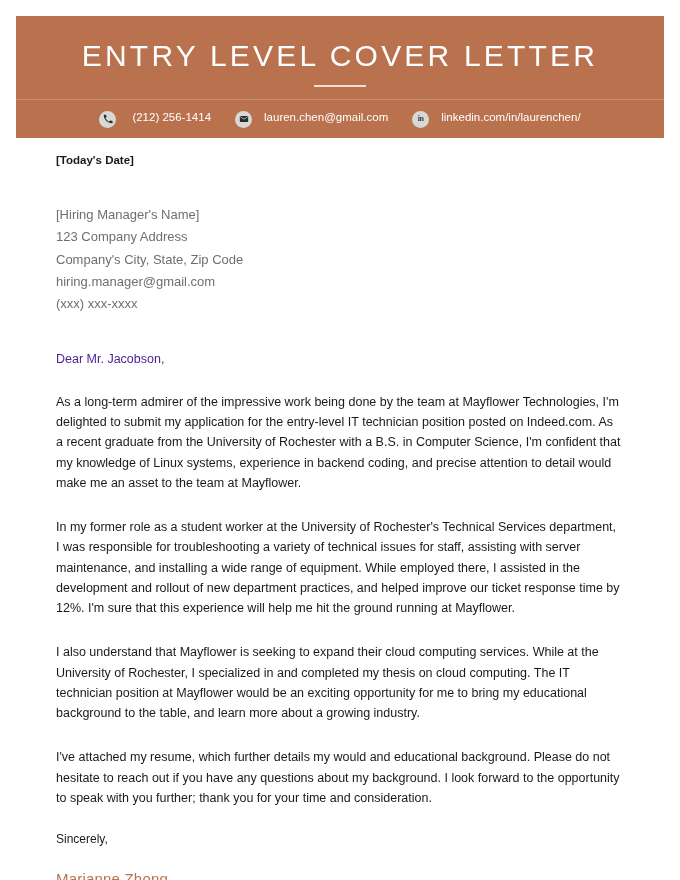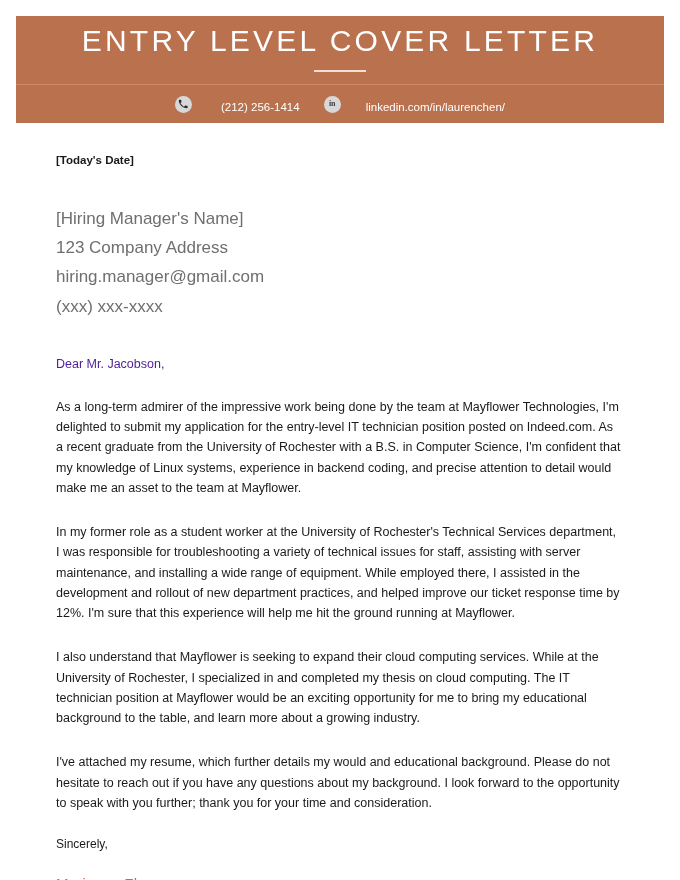--- a/index.html
+++ b/index.html
@@ -22,21 +22,21 @@
   }
 
   
   .header {
     position: absolute;
     left: 16px;
     top: 16px;
     width: 648px;
     background: #b9714e;
     box-sizing: border-box;
-    padding-top: 8px;
+    padding-top: 23px;
   }
 
   .header-title {
     text-align: center;
     color: #ffffff;
     font-size: 30px;
     font-weight: 400;
     letter-spacing: 3.2px;
     line-height: 1.1;
     white-space: nowrap;
@@ -59,23 +59,22 @@
 
   .contact-row {
     display: flex;
     align-items: center;
     justify-content: center;
     height: 38px;
   }
 
   .contact-item {
     display: flex;
-    align-items: flex-end;
+    align-items: flex-start;
     white-space: nowrap;
-    gap: 13px;
   }
 
   .contact-item + .contact-item {
     margin-left: 24px;
   }
 
   .contact-icon {
     width: 17px;
     height: 17px;
     border-radius: 50%;
@@ -117,21 +116,21 @@
   }
 
   .date-line {
     font-size: 11.5px;
     color: #1a1a1a;
     font-weight: bold;
     margin-bottom: 38px;
   }
 
   .recipient {
-    font-size: 17px;
+    font-size: 13px;
     color: #6f6f6f;
     line-height: 1.72;
     margin-bottom: 36px;
   }
 
   .recipient div { white-space: nowrap; }
 
   .salutation {
     font-size: 12.5px;
     color: #4c1d95;
@@ -177,38 +176,48 @@
 
       <div class="contact-item phone">
         <span class="contact-icon">
           <svg width="10" height="10" viewBox="0 0 24 24" aria-hidden="true">
             <path fill="#2b2b2b" d="M6.6 10.8c1.7 3.3 4.3 5.9 7.6 7.6l2.5-2.5c.3-.3.8-.4 1.2-.3 1.3.4 2.6.7 4 .7.6 0 1.1.5 1.1 1.1V21c0 .6-.5 1.1-1.1 1.1C10.6 22.1 1.9 13.4 1.9 2.6c0-.6.5-1.1 1.1-1.1h3.6c.6 0 1.1.5 1.1 1.1 0 1.4.2 2.7.7 4 .1.4 0 .9-.3 1.2l-2.5 2z"></path>
           </svg>
         </span>
         <span class="contact-text">(212) 256-1414</span>
       </div>
 
+      <div class="contact-item">
+        <span class="contact-icon">
+          <svg width="10" height="10" viewBox="0 0 24 24" aria-hidden="true">
+            <rect x="2" y="5" width="20" height="14" rx="1.5" fill="#2b2b2b"></rect>
+            <path d="M3 6.5l9 6 9-6" stroke="#d8d8d8" stroke-width="1.8" fill="none"></path>
+          </svg>
+        </span>
+        <span class="contact-text">lauren.chen@gmail.com</span>
+      </div>
 
       <div class="contact-item">
         <span class="contact-icon">
           <span class="in-text">in</span>
         </span>
         <span class="contact-text">linkedin.com/in/laurenchen/</span>
       </div>
 
     </div>
   </div>
 
   <div class="body-area">
 
     <div class="date-line">[Today's Date]</div>
 
     <div class="recipient">
       <div>[Hiring Manager's Name]</div>
       <div>123 Company Address</div>
+      <div>Company's City, State, Zip Code</div>
       <div>hiring.manager@gmail.com</div>
       <div>(xxx) xxx-xxxx</div>
     </div>
 
     <div class="salutation">Dear Mr. Jacobson,</div>
 
     <p class="para">As a long-term admirer of the impressive work being done by the team at Mayflower Technologies, I'm delighted to submit my application for the entry-level IT technician position posted on Indeed.com. As a recent graduate from the University of Rochester with a B.S. in Computer Science, I'm confident that my knowledge of Linux systems, experience in backend coding, and precise attention to detail would make me an asset to the team at Mayflower.</p>
     <p class="para">In my former role as a student worker at the University of Rochester's Technical Services department, I was responsible for troubleshooting a variety of technical issues for staff, assisting with server maintenance, and installing a wide range of equipment. While employed there, I assisted in the development and rollout of new department practices, and helped improve our ticket response time by 12%. I'm sure that this experience will help me hit the ground running at Mayflower.</p>
     <p class="para">I also understand that Mayflower is seeking to expand their cloud computing services. While at the University of Rochester, I specialized in and completed my thesis on cloud computing. The IT technician position at Mayflower would be an exciting opportunity for me to bring my educational background to the table, and learn more about a growing industry.</p>
     <p class="para">I've attached my resume, which further details my would and educational background. Please do not hesitate to reach out if you have any questions about my background. I look forward to the opportunity to speak with you further; thank you for your time and consideration.</p>

